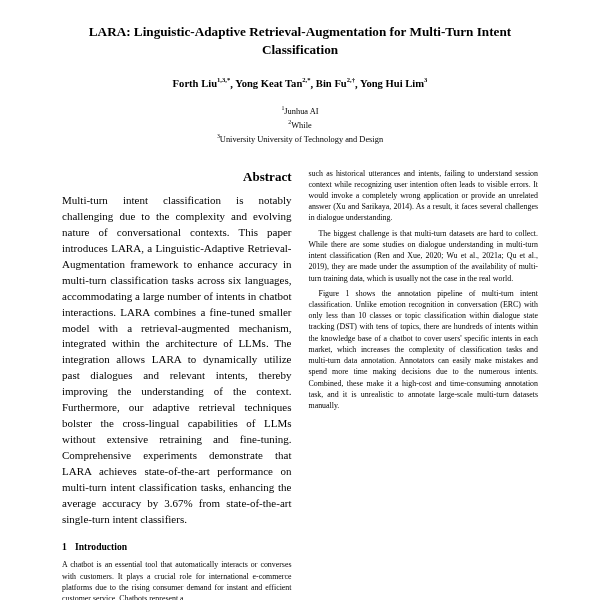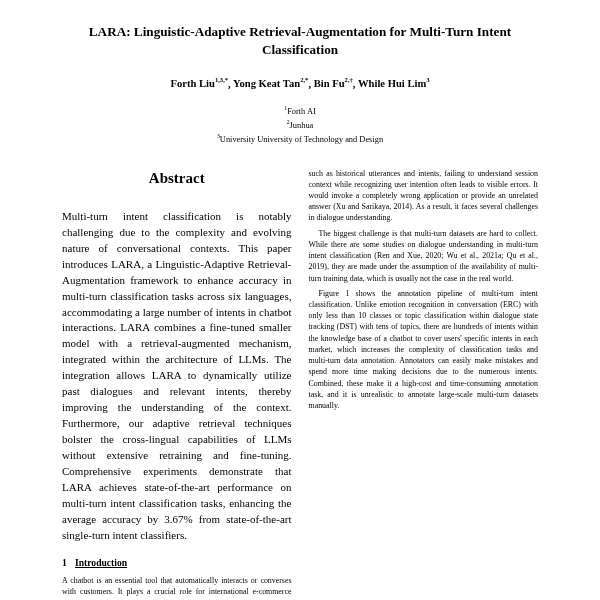--- a/index.html
+++ b/index.html
@@ -54,31 +54,30 @@
     margin-top: 22px;
     gap: 17px;
   }
   .col {
     width: 230px;
     font-size: 7.9px;
     line-height: 1.42;
     text-align: justify;
   }
   .section-head-center {
-    text-align: center;
+    text-align: right;
     font-weight: bold;
-    font-size: 15px;
-    margin-bottom: 20px;
+    font-size: 13px;
+    margin-bottom: 7px;
   }
   .section-head {
     font-weight: bold;
     font-size: 9.6px;
     margin-top: 12px;
     margin-bottom: 6px;
-    text-decoration: underline;
   }
   .section-head .num {
     display: inline-block;
     min-width: 13px;
   }
   p.para {
     margin: 0 0 0 0;
     text-indent: 10px;
     text-align: justify;
     hyphens: auto;
@@ -99,26 +98,26 @@
 <body>
 
 <div class="page">
 
   <div class="title">LARA: Linguistic-Adaptive Retrieval-Augmentation for Multi-Turn Intent Classification</div>
 
   <div class="authors">
     <span><span>Forth Liu</span><sup>1,3,*</sup></span>,
     <span><span>Yong Keat Tan</span><sup>2,*</sup></span>,
     <span><span>Bin Fu</span><sup>2,†</sup></span>,
-    <span><span>While Hui Lim</span><sup>3</sup></span>
+    <span><span>Yong Hui Lim</span><sup>3</sup></span>
   </div>
 
   <div class="affiliations">
-    <div><sup>1</sup><span>Forth AI</span></div>
-    <div><sup>2</sup><span>Junhua</span></div>
+    <div><sup>1</sup><span>Junhua AI</span></div>
+    <div><sup>2</sup><span>While</span></div>
     <div><sup>3</sup><span>University University of Technology and Design</span></div>
   </div>
 
   <div class="columns">
 
     <div class="col">
       <div class="section-head-center">Abstract</div>
       <div class="abstract-body">Multi-turn intent classification is notably challenging due to the complexity and evolving nature of conversational contexts. This paper introduces LARA, a Linguistic-Adaptive Retrieval-Augmentation framework to enhance accuracy in multi-turn classification tasks across six languages, accommodating a large number of intents in chatbot interactions. LARA combines a fine-tuned smaller model with a retrieval-augmented mechanism, integrated within the architecture of LLMs. The integration allows LARA to dynamically utilize past dialogues and relevant intents, thereby improving the understanding of the context. Furthermore, our adaptive retrieval techniques bolster the cross-lingual capabilities of LLMs without extensive retraining and fine-tuning. Comprehensive experiments demonstrate that LARA achieves state-of-the-art performance on multi-turn intent classification tasks, enhancing the average accuracy by 3.67% from state-of-the-art single-turn intent classifiers.</div>
 
       <div class="section-head">

